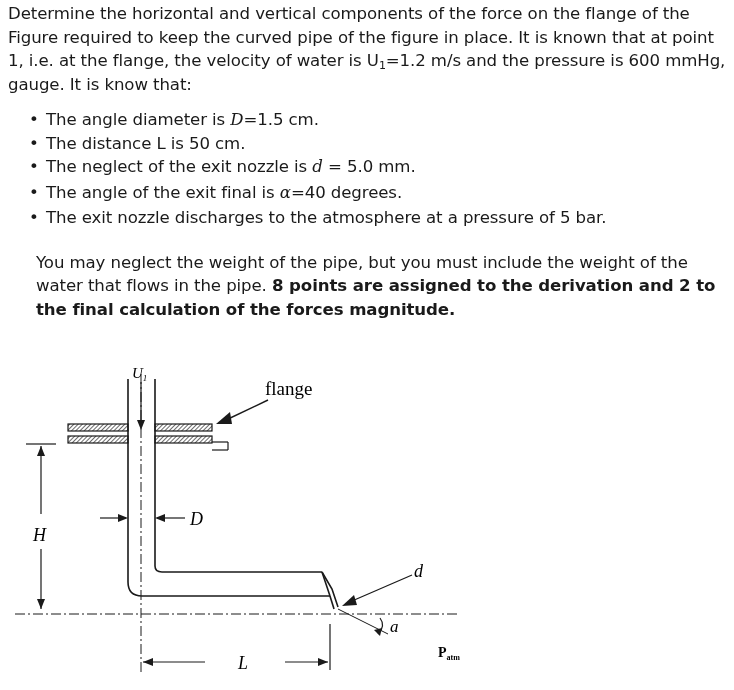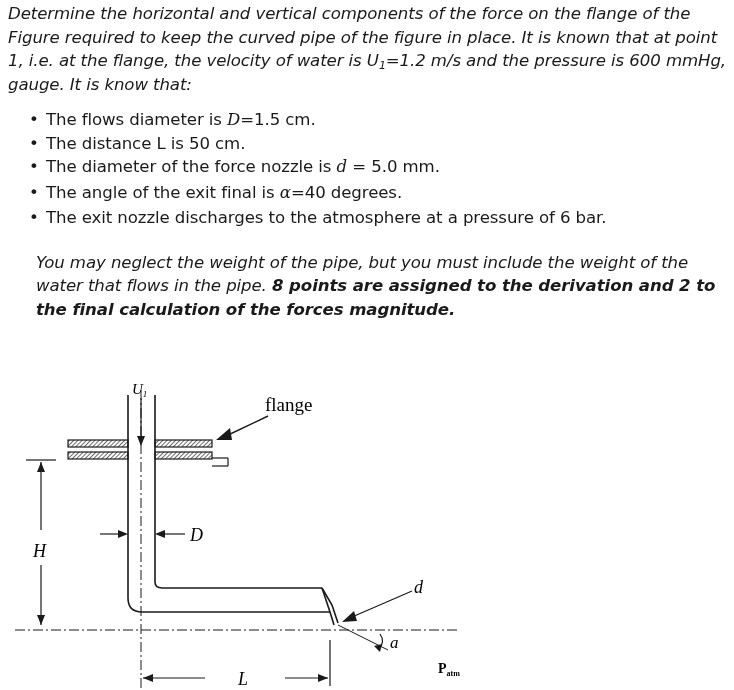--- a/index.html
+++ b/index.html
@@ -4,50 +4,50 @@
   <style>
     html, body { margin: 0; padding: 0; background: #ffffff; }
     body {
       width: 734px; height: 690px; overflow: hidden; position: relative;
       font-family: "DejaVu Sans", sans-serif; color: #1a1a1a;
     }
     .text-block {
       position: absolute; left: 8px; top: 2px; width: 724px;
       font-size: 16.6px; line-height: 23.5px; letter-spacing: -0.1px;
     }
-    .para { margin: 0; font-style: italic; }
+    .para { margin: 0; }
     .bullets {
       list-style: none; margin: 12px 0 0 0; padding: 0 0 0 38px;
     }
     .bullets li { position: relative; line-height: 23.5px; }
     .bullets li::before {
       content: "•"; position: absolute; left: -17px; top: 0;
     }
     .bullets li.gap-before { margin-top: 2px; }
     .para2 { margin-top: 21px; margin-left: 28px; }
     .para2 b { font-weight: bold; }
     .it { font-style: italic; font-family: "DejaVu Serif", serif; }
     sub { font-size: 11px; vertical-align: -3px; line-height: 0; }
-    .figure { position: absolute; left: 0; top: 370px; width: 734px; height: 320px; }
+    .figure { position: absolute; left: 0; top: 354px; width: 734px; height: 320px; }
     .fig-label { font-family: "Liberation Serif", "DejaVu Serif", serif; }
   </style>
 </head>
 <body>
 
 <div class="text-block">
   <p class="para">
     <span>Determine the horizontal and vertical components of the force on the flange of the Figure required to keep the curved pipe of the figure in place.  It is known that at point 1, i.e. at the flange, the velocity of water is U</span><sub>1</sub><span>=1.2 m/s and the pressure is 600 mmHg, gauge.  It is know that:</span>
   </p>
 
   <ul class="bullets">
-    <li><span>The flows diameter is </span><span class="it">D</span><span>=1.5 cm.</span></li>
+    <li><span>The angle diameter is </span><span class="it">D</span><span>=1.5 cm.</span></li>
     <li><span>The distance L is 50 cm.</span></li>
-    <li><span>The diameter of the force nozzle is </span><span class="it">d</span><span> = 5.0 mm.</span></li>
+    <li><span>The neglect of the exit nozzle is </span><span class="it">d</span><span> = 5.0 mm.</span></li>
     <li class="gap-before"><span>The angle of the exit final is </span><span class="it">α</span><span>=40 degrees.</span></li>
-    <li class="gap-before"><span>The exit nozzle discharges to the atmosphere at a pressure of 6 bar.</span></li>
+    <li class="gap-before"><span>The exit nozzle discharges to the atmosphere at a pressure of 5 bar.</span></li>
   </ul>
 
   <p class="para para2">
     <span>You may neglect the weight of the pipe, but you must include the weight of the water that flows in the pipe.  </span><b>8 points are assigned to the derivation and 2 to the final calculation of the forces magnitude.</b>
   </p>
 </div>
 
 <div class="figure">
   <svg width="734" height="320" viewBox="0 370 734 320" xmlns="http://www.w3.org/2000/svg">
     <defs>

